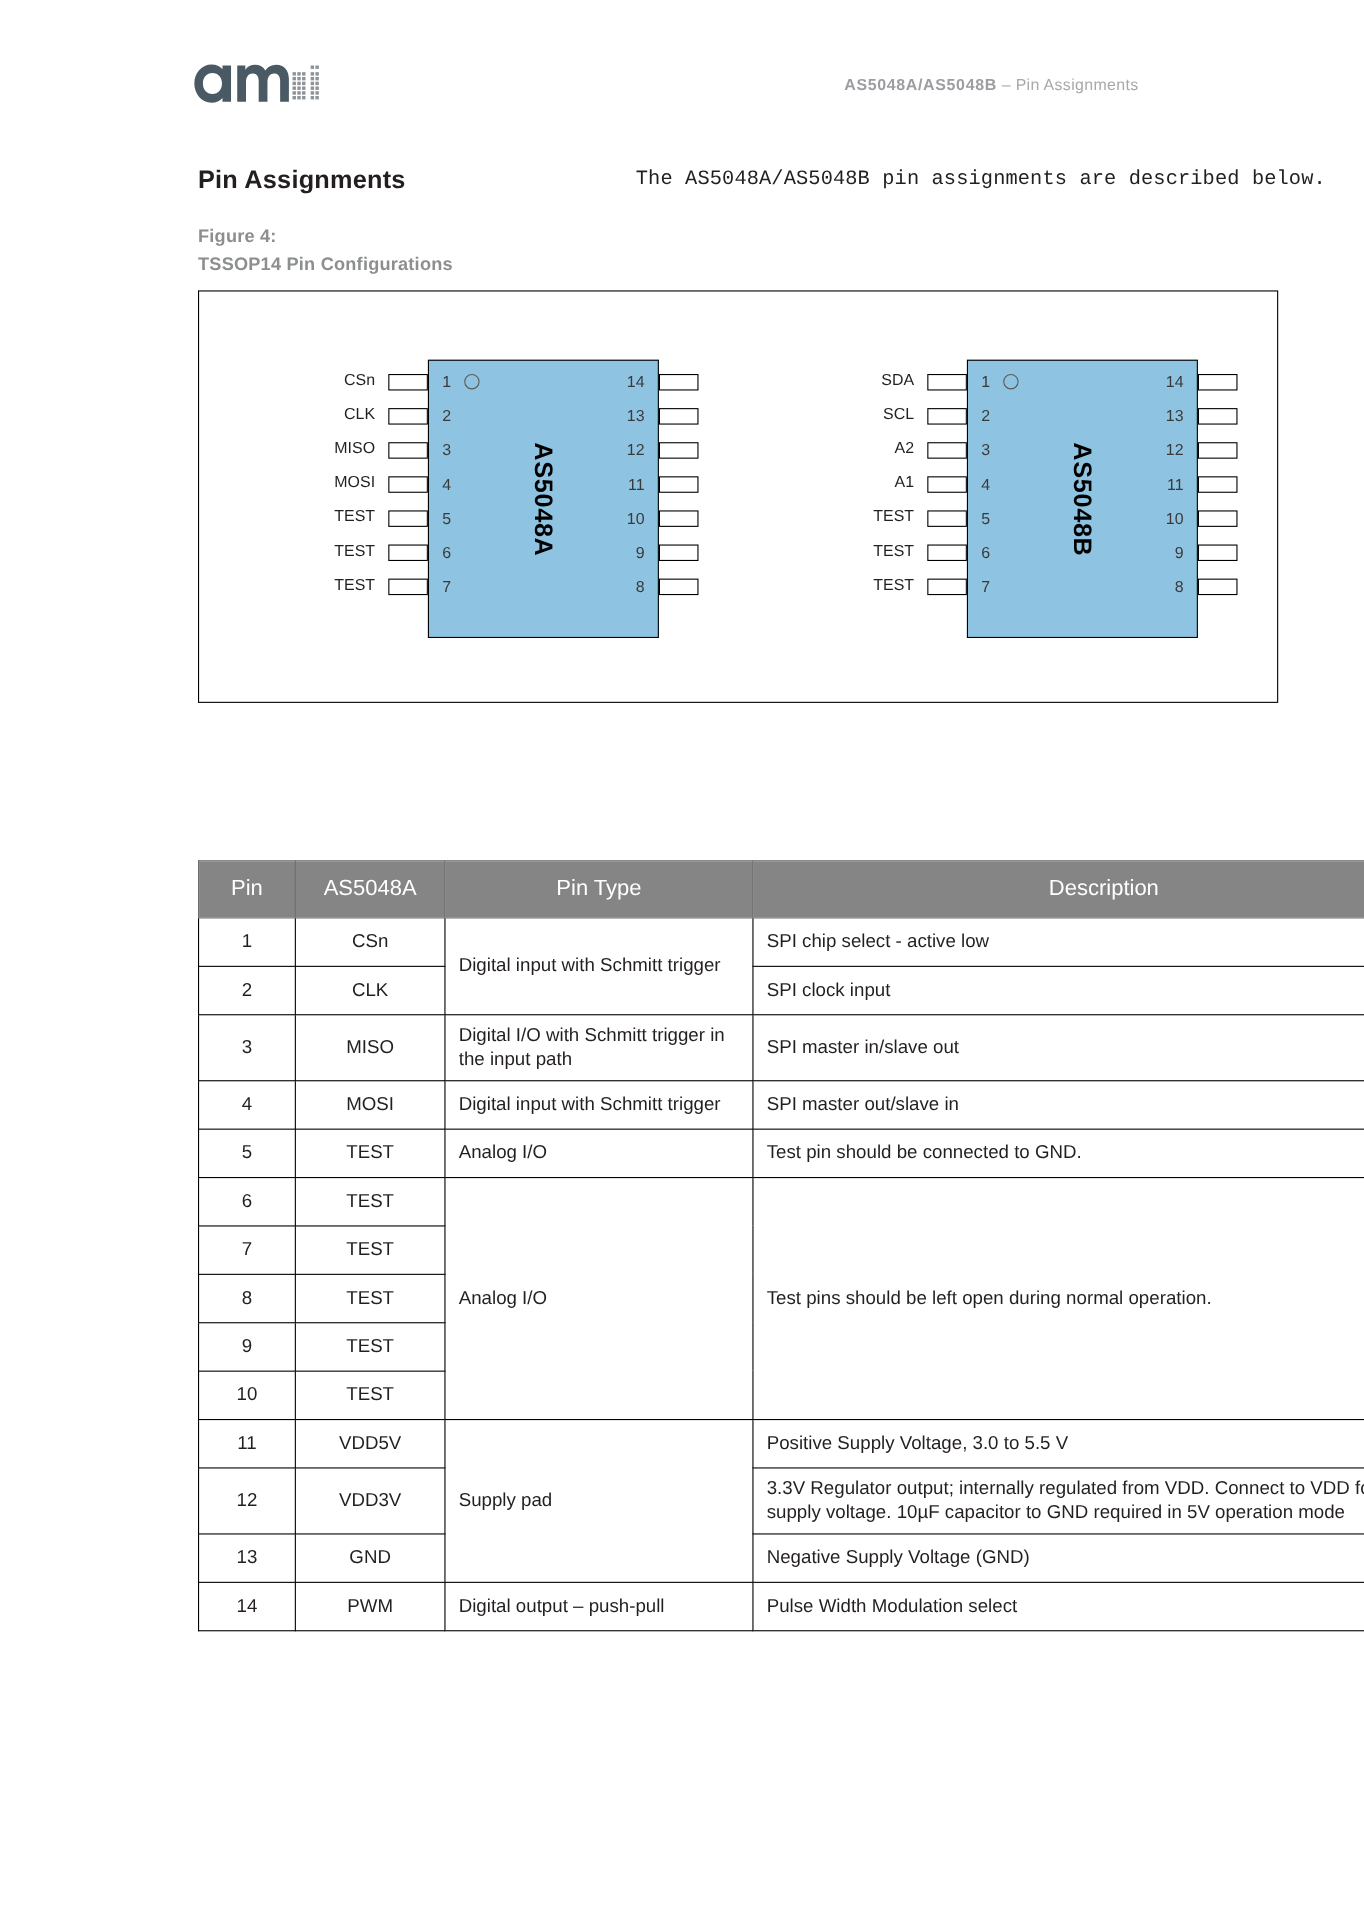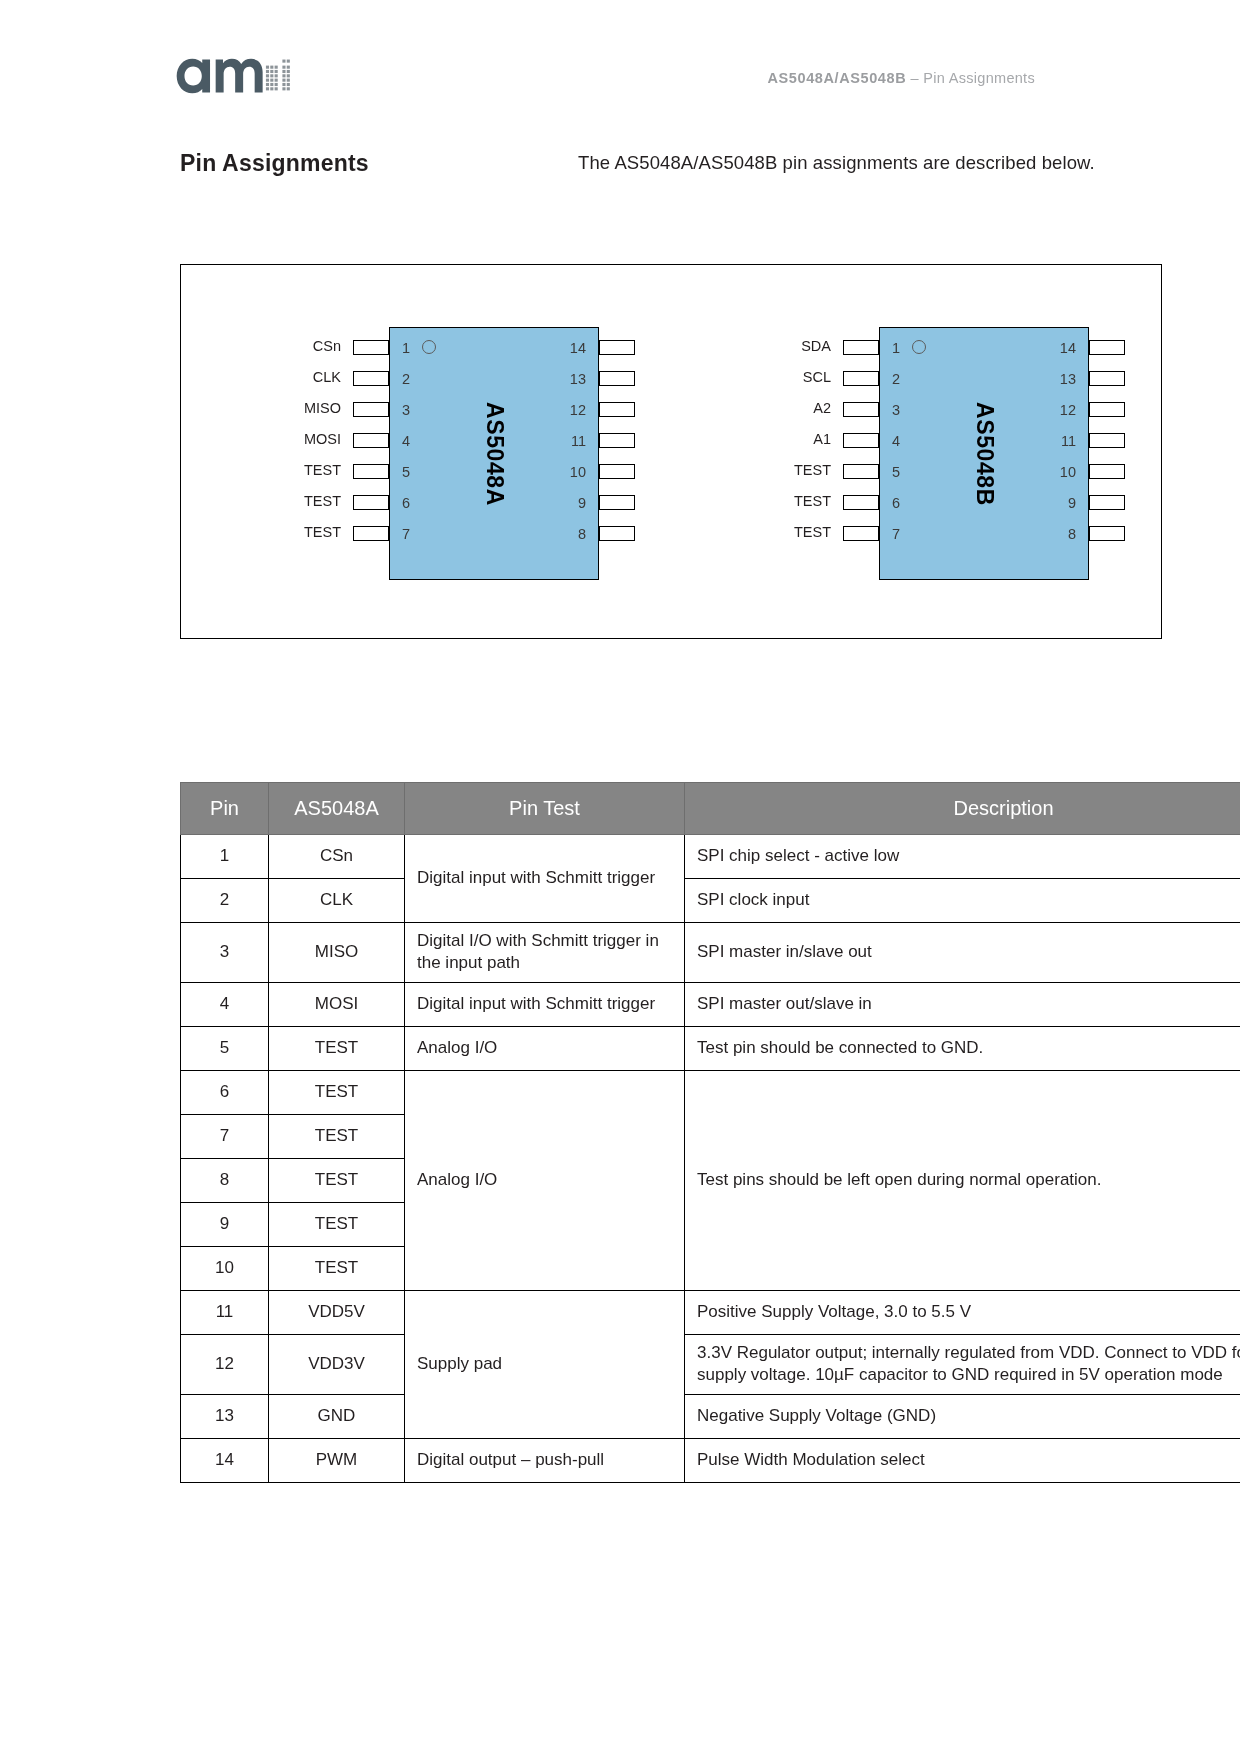--- a/index.html
+++ b/index.html
@@ -27,20 +27,21 @@
   
   .sec-title {
     position:absolute; left:152px; top:150px;
     font-size:23px; font-weight:bold; color:#231f20;
     letter-spacing:0.2px;
   }
   .sec-intro {
     position:absolute; left:550px; top:152px;
     font-size:18.5px; color:#231f20; letter-spacing:0.1px;
     white-space:nowrap;
+    font-family:Liberation Mono, monospace;
   }
 
   
   .fig-cap { position:absolute; color:#8c8e90; font-weight:bold; font-size:16.5px; line-height:25px; letter-spacing:0.2px; }
   .fig4cap { left:152px; top:203px; }
   .fig5cap { left:152px; top:688px; }
 
   
   .fig-box {
     position:absolute; left:152px; top:264px;
@@ -174,20 +175,24 @@
       </svg>
     </div>
     <div class="hdr-right">
       <span class="bold">AS5048A/AS5048B</span><span> – </span><span>Pin Assignments</span>
     </div>
   </div>
 
   <div class="sec-title">Pin Assignments</div>
   <div class="sec-intro">The AS5048A/AS5048B pin assignments are described below.</div>
 
+  <div class="fig-cap fig4cap">
+    <div>Figure 4:</div>
+    <div>TSSOP14 Pin Configurations</div>
+  </div>
 
   <div class="fig-box">
     <div class="chip-wrap chip-a" id="pkg0">
         <div class="chip-body" style="background: rgb(142, 196, 226);">
           <div class="dot"></div>
           <div class="chip-name">AS5048A</div>
           <div class="pinnum l" style="top: 12px;">1</div>
           <div class="pinnum l" style="top: 43px;">2</div>
           <div class="pinnum l" style="top: 74px;">3</div>
           <div class="pinnum l" style="top: 105px;">4</div>
@@ -280,21 +285,21 @@
         <div class="pinlabel r" style="top: 259px;">TEST</div>
       </div>
   </div>
 
 
   <table class="ptable">
     <thead>
       <tr>
         <th class="col-pin">Pin</th>
         <th class="col-name sep">AS5048A</th>
-        <th class="col-type sep">Pin Test</th>
+        <th class="col-type sep">Pin Type</th>
         <th class="col-desc sep">Description</th>
       </tr>
     </thead>
     <tbody id="tbody">
         <tr>
           <td class="col-pin center">1</td>
           <td class="col-name center">CSn</td>
           <td class="col-type" rowspan="2">Digital input with Schmitt trigger</td>
           <td class="col-desc">SPI chip select - active low</td>
         </tr>

